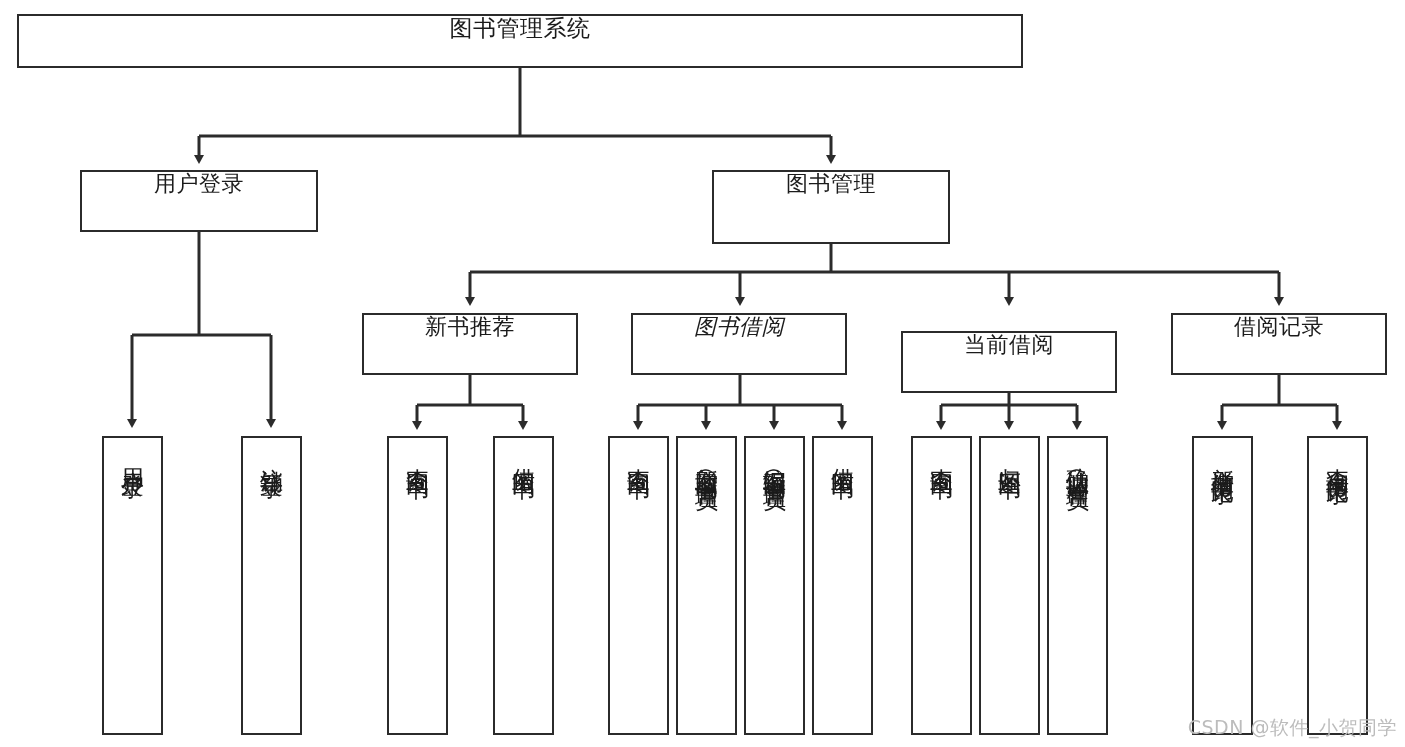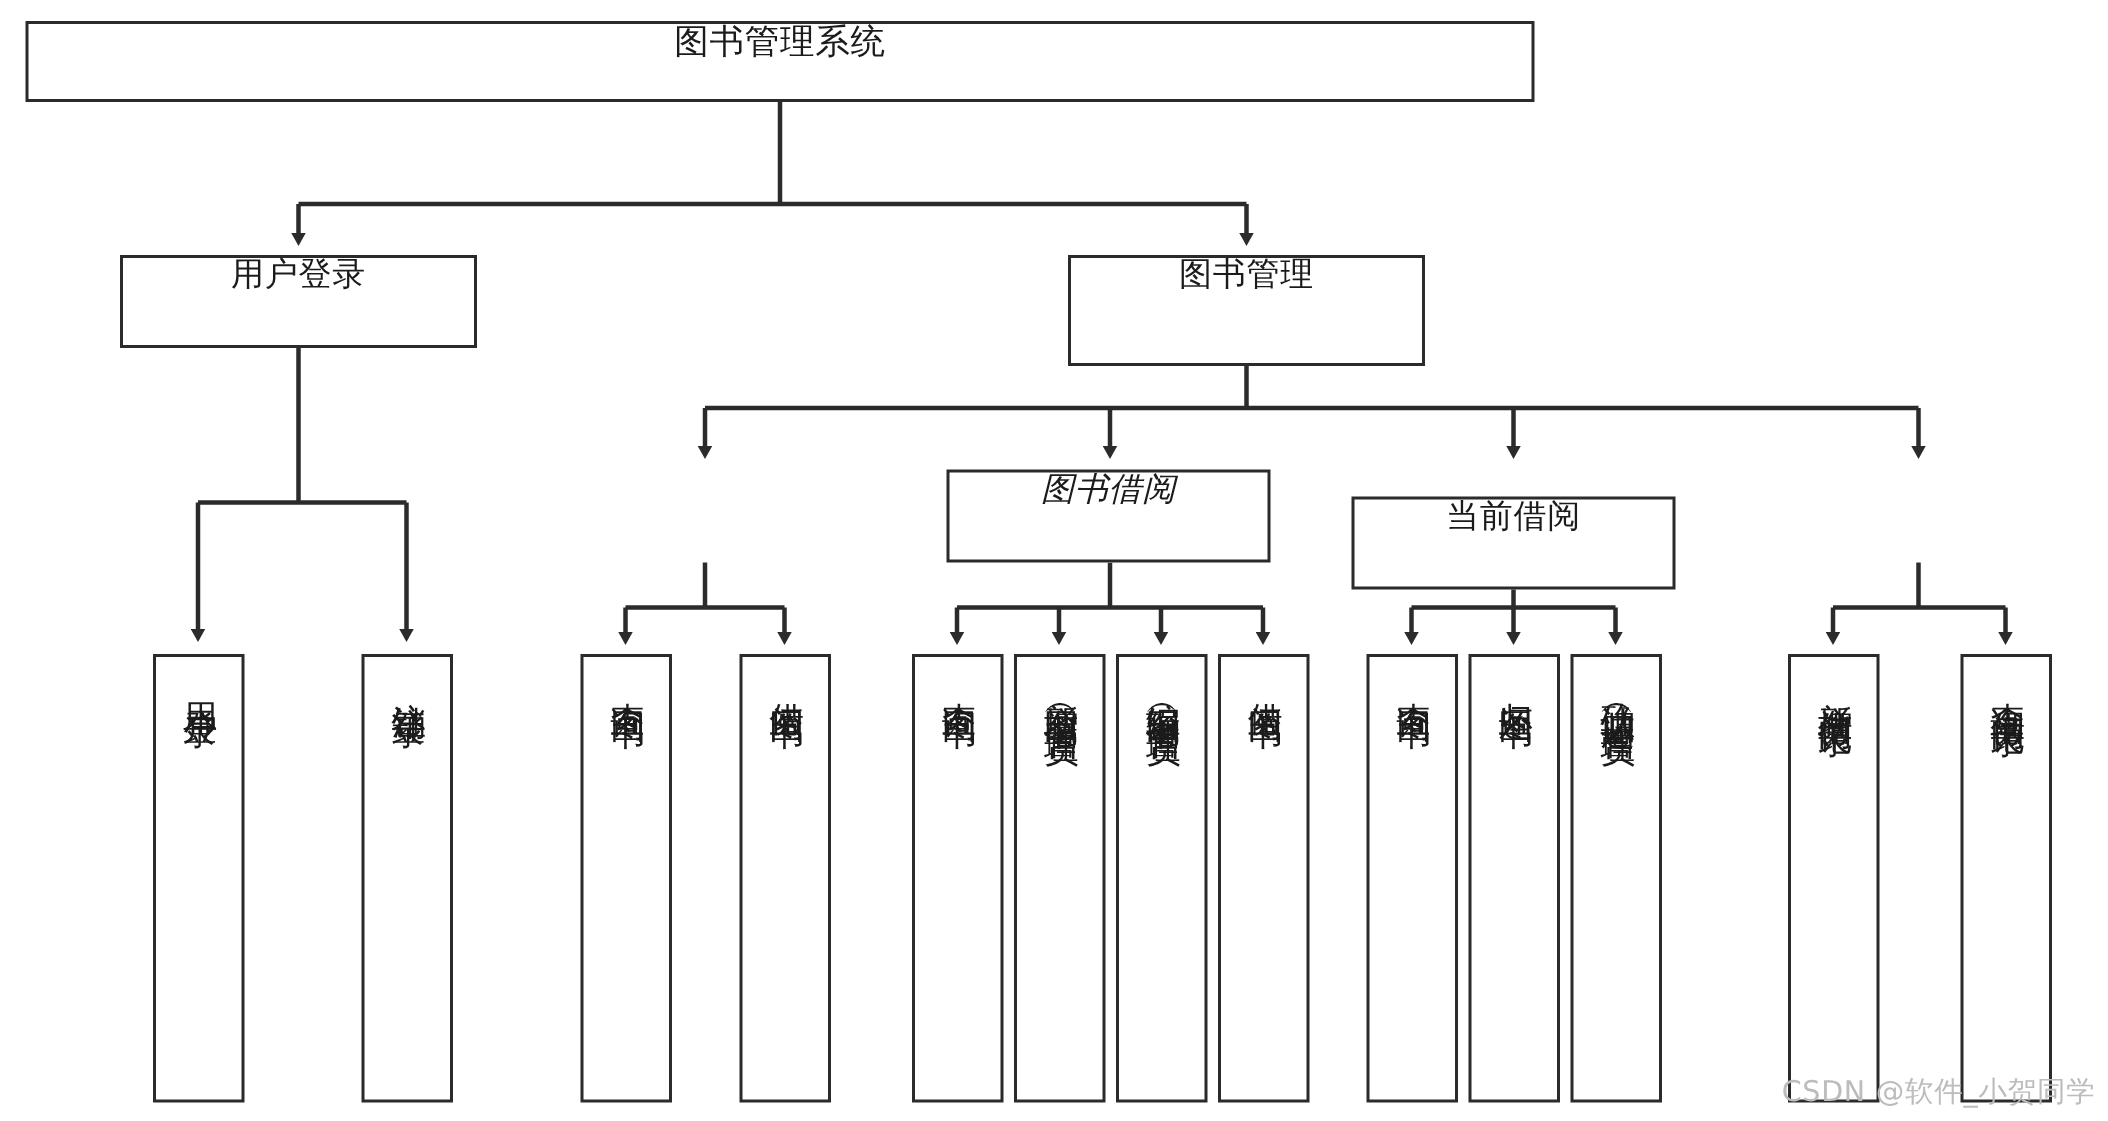--- a/index.html
+++ b/index.html
@@ -115,29 +115,35 @@
   </div>
 
   <div class="node horiz" style="left:80px;top:170px;width:238px;height:62px;">
     <span class="label">用户登录</span>
   </div>
 
   <div class="node horiz" style="left:712px;top:170px;width:238px;height:74px;">
     <span class="label">图书管理</span>
   </div>
 
+  <div class="node horiz" style="left:362px;top:313px;width:216px;height:62px;">
+    <span class="label">新书推荐</span>
+  </div>
 
   <div class="node horiz" style="left:631px;top:313px;width:216px;height:62px;font-style:italic;">
     <span class="label">图书借阅</span>
   </div>
 
   <div class="node horiz" style="left:901px;top:331px;width:216px;height:62px;">
     <span class="label">当前借阅</span>
   </div>
 
+  <div class="node horiz" style="left:1171px;top:313px;width:216px;height:62px;">
+    <span class="label">借阅记录</span>
+  </div>
 
   <div class="node vert" style="left:102px;top:436px;width:61px;height:299px;">
     <span class="label">用户登录</span>
   </div>
 
   <div class="node vert" style="left:241px;top:436px;width:61px;height:299px;">
     <span class="label">注销登录</span>
   </div>
 
   <div class="node vert" style="left:387px;top:436px;width:61px;height:299px;">

